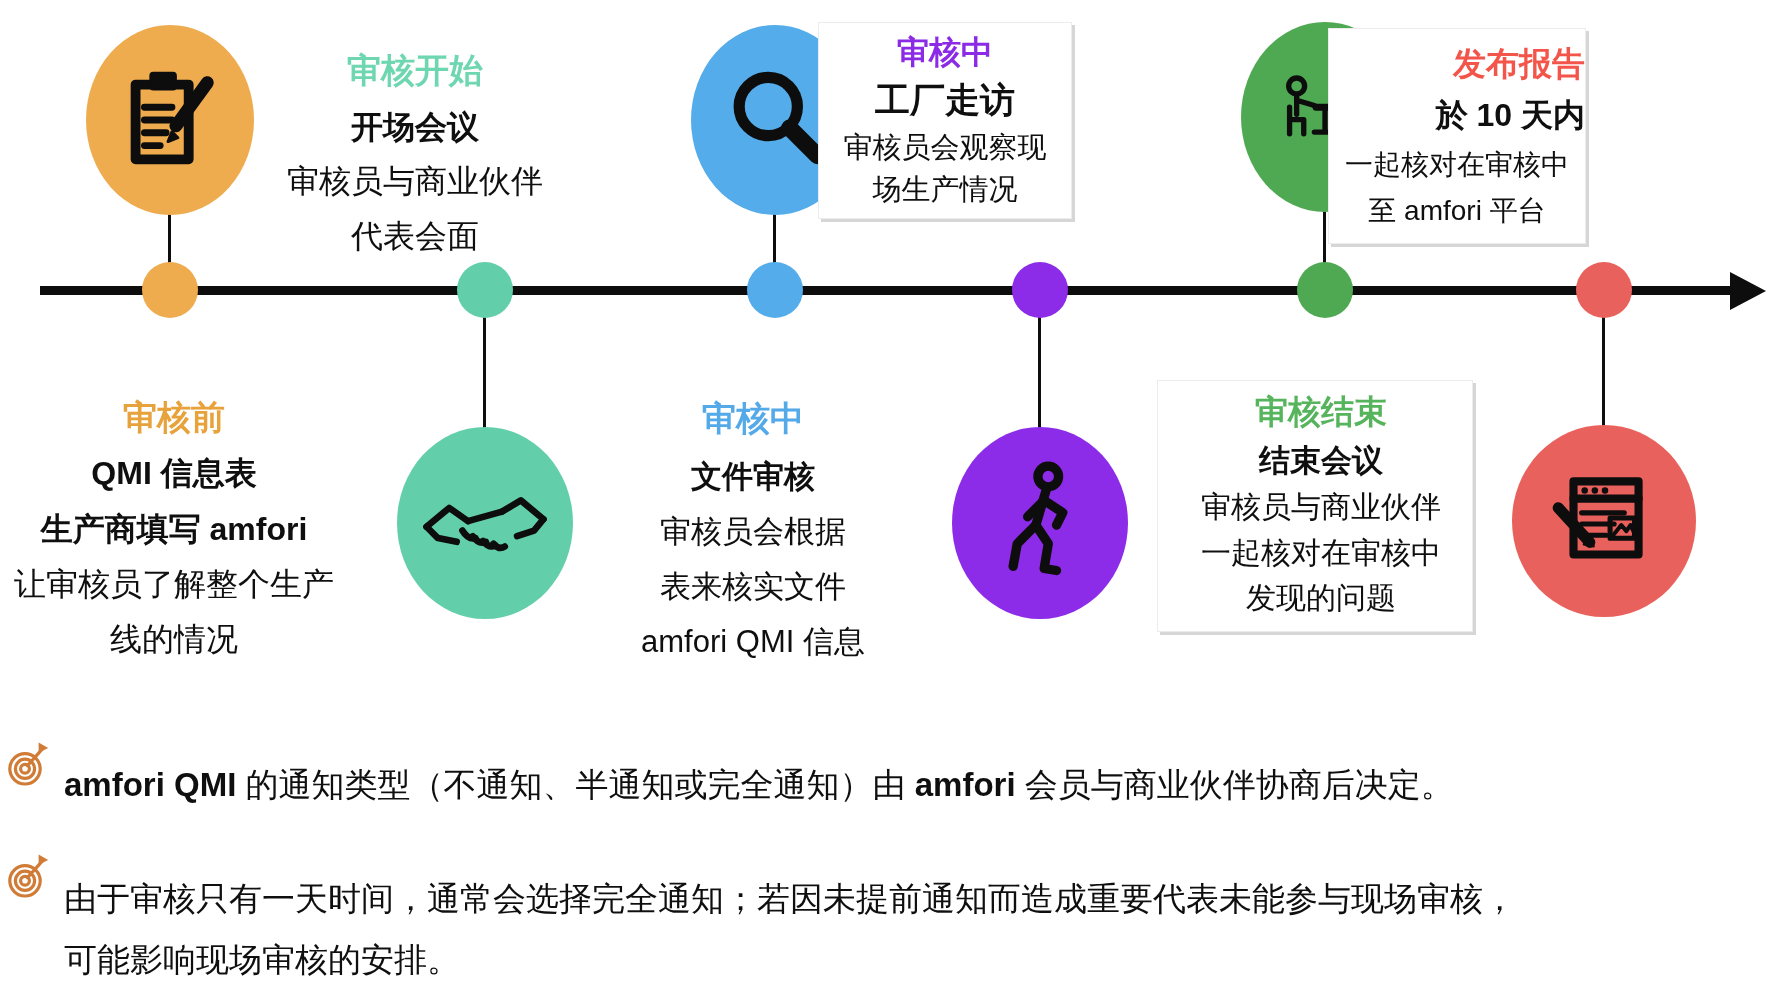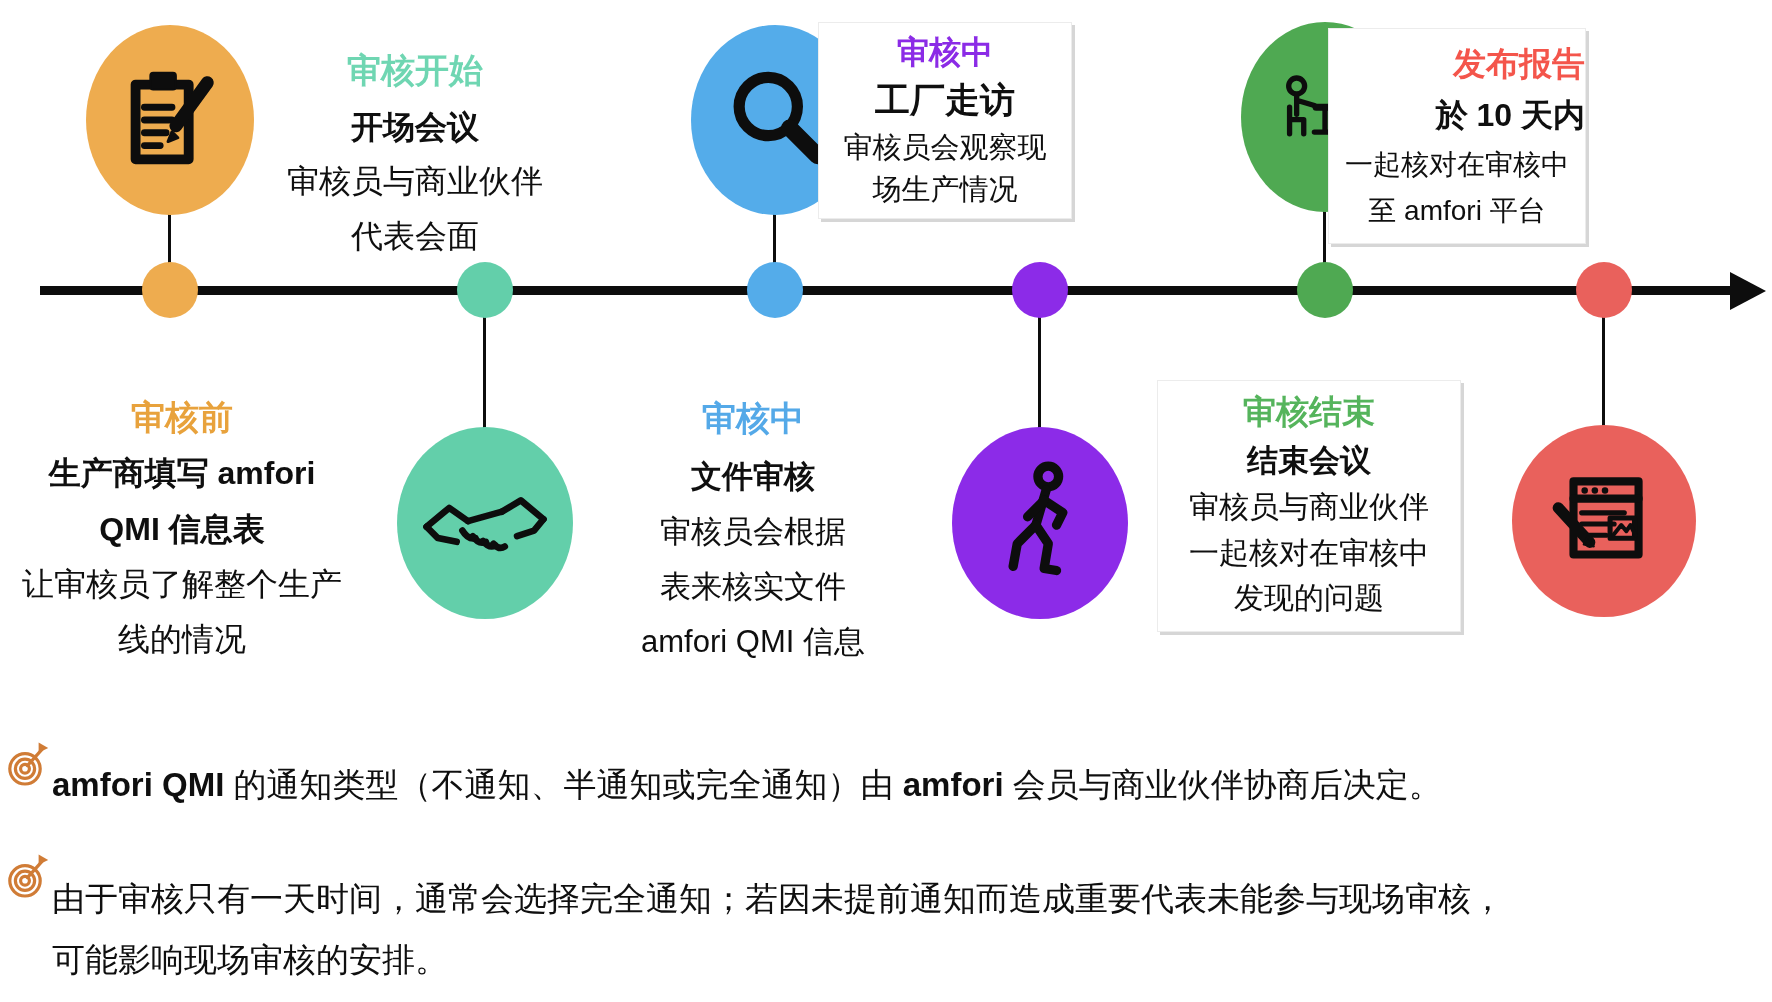--- a/index.html
+++ b/index.html
@@ -26,41 +26,41 @@
   .b3{left:691px;top:25px;width:168px;height:190px;}
   .b5{left:1241px;top:22px;width:168px;height:190px;}
   .b2{left:397px;top:427px;width:176px;height:192px;}
   .b4{left:952px;top:427px;width:176px;height:192px;}
   .b6{left:1512px;top:425px;width:184px;height:192px;}
   
   .tblock{position:absolute;text-align:center;}
   .tblock .lbl{font-weight:bold;}
   .tblock .ttl{font-weight:bold;color:#0f0f0f;}
   .tblock .dsc{color:#0f0f0f;}
-  .t1{left:12px;top:388px;width:340px;font-size:32px;line-height:1.72;}
+  .t1{left:4px;top:388px;width:340px;font-size:32px;line-height:1.72;}
   .t1 .lbl{font-size:34px;}
   .t2{left:260px;top:42px;width:310px;font-size:32px;line-height:1.7;}
   .t2 .lbl{font-size:34px;}
   .t3{left:598px;top:388px;width:310px;font-size:31px;line-height:1.78;}
   .t3 .lbl{font-size:34px;}
   .card{background:#ffffff;border:1px solid #ececec;box-shadow:3px 3px 0 #d6d6d6;}
   .t4{left:818px;top:22px;width:252px;padding:6px 0 8px 0;font-size:29px;line-height:1.45;}
   .t4 .lbl{font-size:32px;}
   .t4 .ttl{font-size:35px;}
-  .t5{left:1157px;top:380px;width:302px;padding:6px 0 10px 0;font-size:30px;line-height:1.52;}
+  .t5{left:1157px;top:380px;width:302px;padding:6px 0 10px 12px;font-size:30px;line-height:1.52;}
   .t5 .lbl{font-size:33px;}
   .t5 .ttl{font-size:31px;}
   .t6{left:1328px;top:28px;width:256px;padding:8px 0 10px 0;font-size:28px;line-height:1.62;}
   .t6 .lbl{font-size:33px;}
   .t6 .ttl{font-size:32px;text-align:right;}
   
   .note-icon{position:absolute;left:5px;}
   .ni1{top:734px;}
   .ni2{top:846px;}
-  .note{position:absolute;left:52px;font-size:33px;color:#0f0f0f;}
+  .note{position:absolute;left:64px;font-size:33px;color:#0f0f0f;}
   .note .b{font-weight:bold;}
   .n1{top:763px;width:1660px;}
   .n2{top:868px;width:1660px;line-height:1.85;}
 </style>
 </head>
 <body>
 
 <div class="canvas">
 
   <div class="tl-line"></div>
@@ -157,22 +157,22 @@
         <rect x="66" y="52" width="24" height="20" stroke-width="5"></rect>
         <path d="M69,69 l8,-10 5,6 4,-6 5,10" stroke-width="4"></path>
         <path d="M15,42 L46,76" stroke-width="11"></path>
         <path d="M50,80 L40,78 L44,70 Z" fill="#0d0d0d" stroke-width="2"></path>
       </g>
     </svg>
   </div>
 
   <div class="tblock t1">
     <div class="lbl" style="color: rgb(232, 162, 60);">审核前</div>
+    <div class="ttl">QMI 信息表</div>
     <div class="ttl">生产商填写 amfori</div>
-    <div class="ttl">QMI 信息表</div>
     <div class="dsc">让审核员了解整个生产</div>
     <div class="dsc">线的情况</div>
   </div>
 
   <div class="tblock t2">
     <div class="lbl" style="color: rgb(111, 214, 178);">审核开始</div>
     <div class="ttl">开场会议</div>
     <div class="dsc">审核员与商业伙伴</div>
     <div class="dsc">代表会面</div>
   </div>

